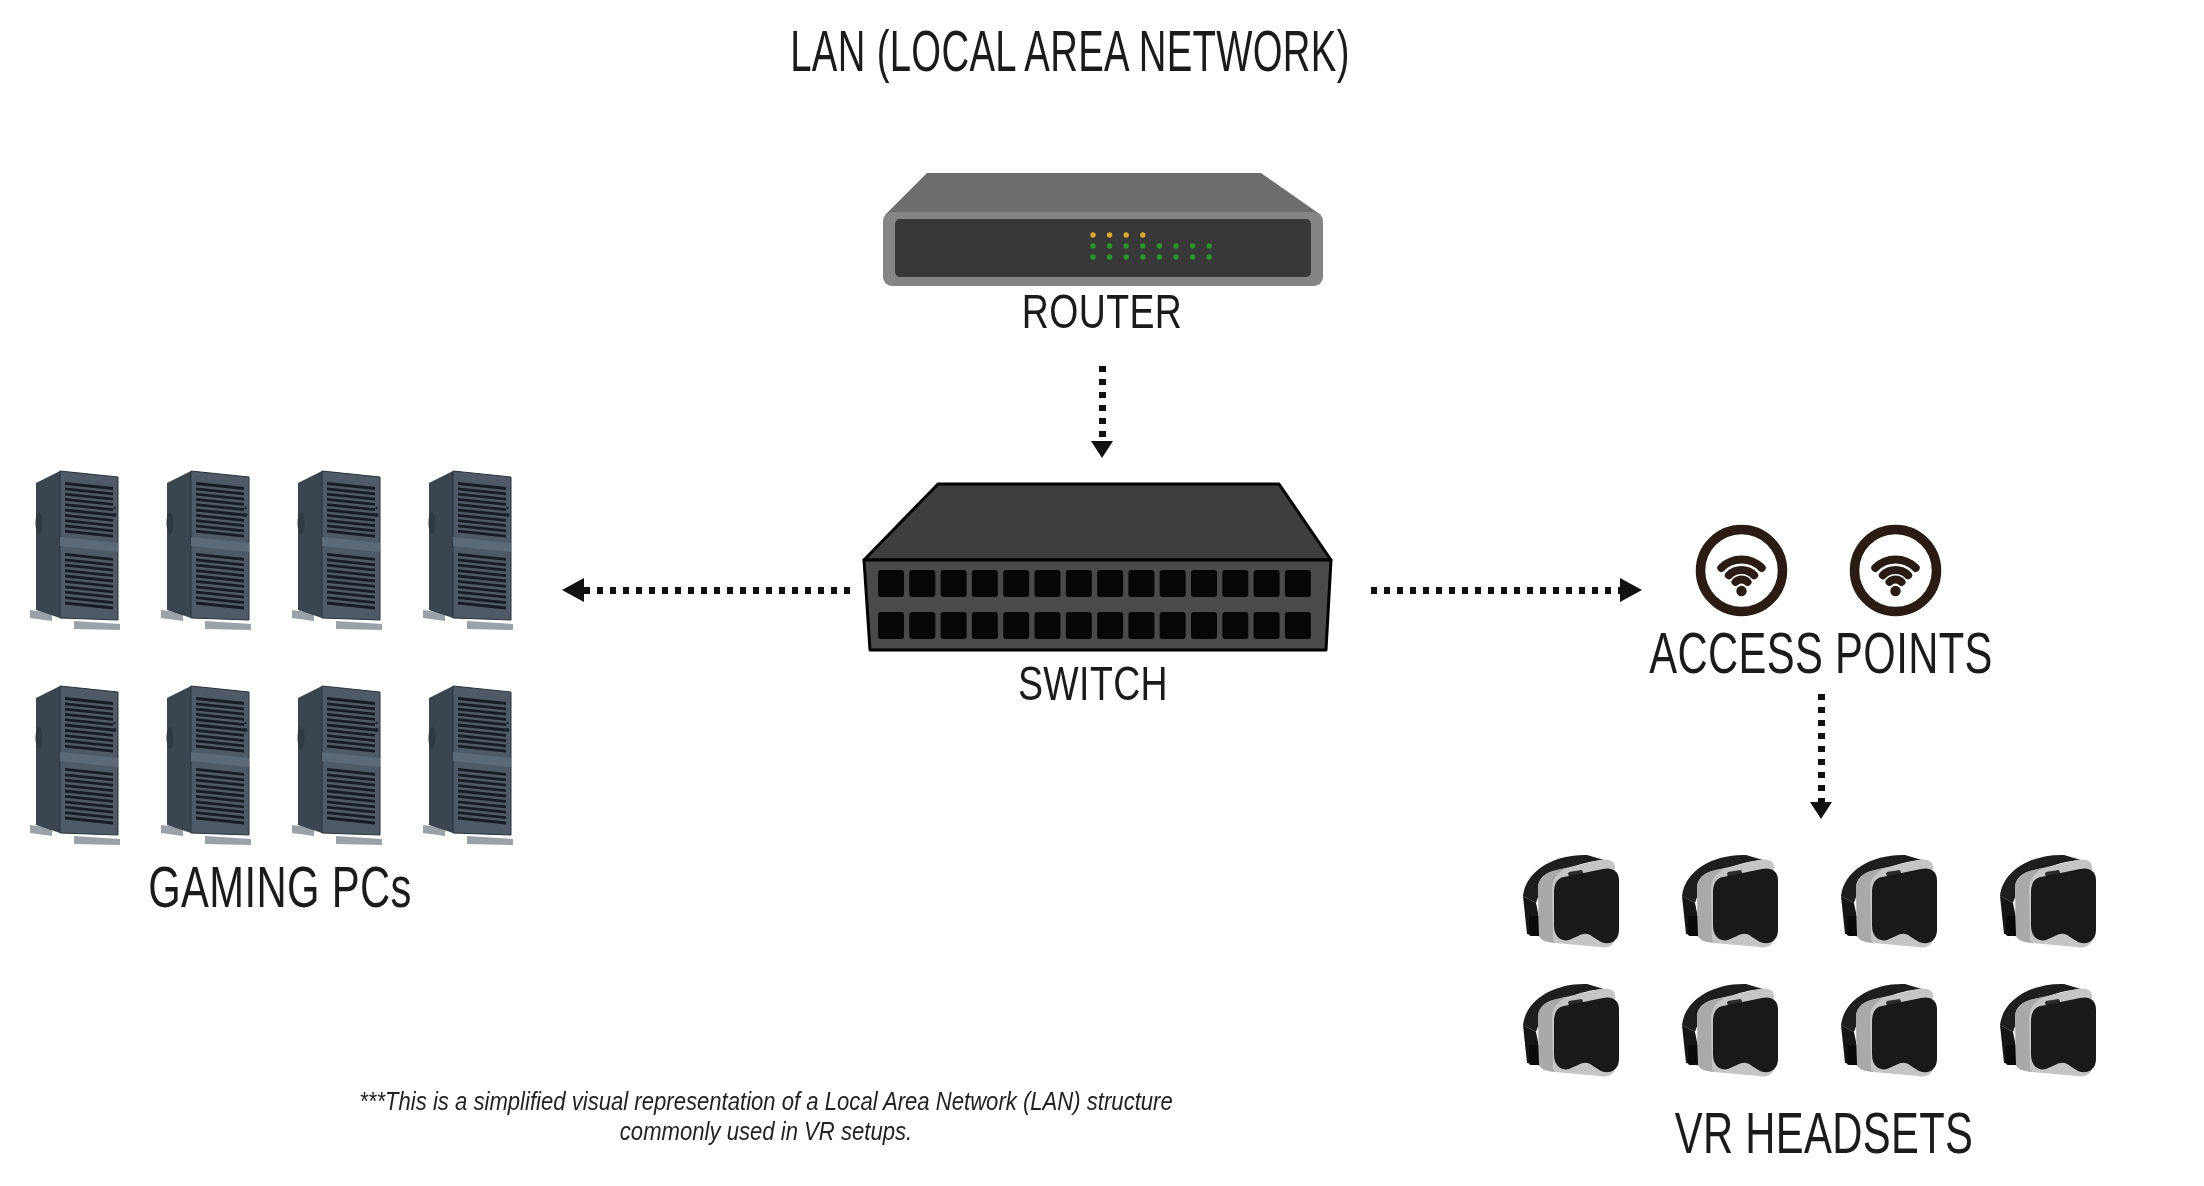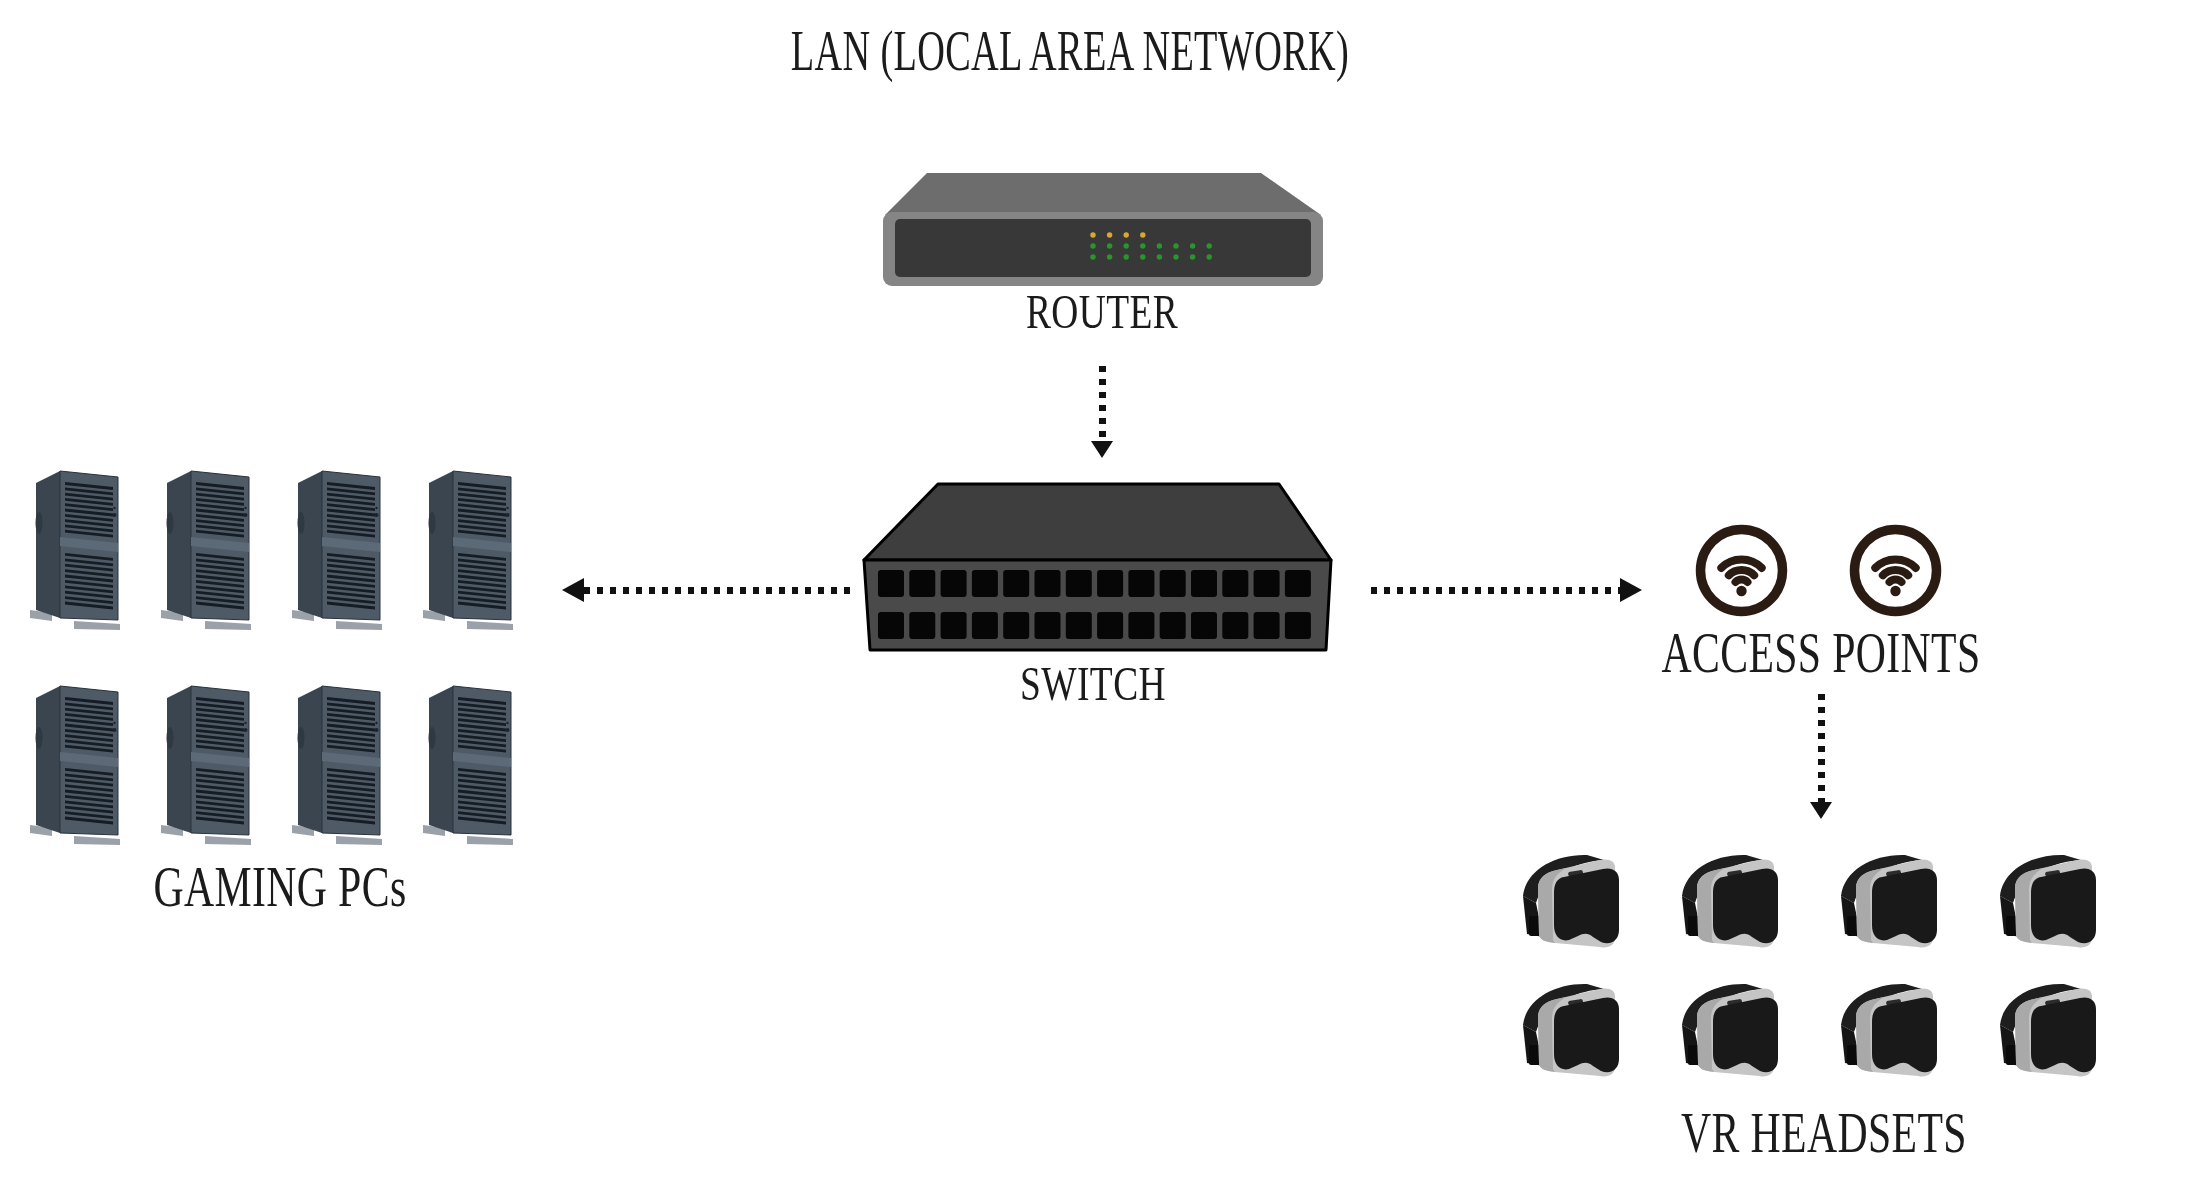--- a/index.html
+++ b/index.html
@@ -1,21 +1,21 @@
 <!DOCTYPE html>
 <html><head>
 <meta charset="utf-8">
 <style>
   html,body{margin:0;padding:0;background:#ffffff;}
   .canvas{
     position:relative;
     width:2204px;height:1186px;
     background:#ffffff;
     overflow:hidden;
-    font-family:Liberation Serif, serif;
+    font-family:Liberation Sans, sans-serif;
   }
   .lbl{
     position:absolute;
     white-space:nowrap;
     color:#1b1b1b;
     transform-origin:center top;
     line-height:1;
     letter-spacing:0.5px;
   }
   .lbl-title{font-size:58px; transform:translateX(-50%) scaleX(0.66);}
@@ -509,14 +509,18 @@
     <polygon points="13,50 26,57 33,91 17,88" fill="#151515"></polygon>
     <rect x="19" y="70" width="15" height="20" rx="2" fill="#0a0a0a"></rect>
     <path d="M29 88 L28 42 C28 32 36 26 47 24 L90 14 C99 12 105 15 105 21 L105 92 C105 99 98 103 90 101 L45 97 C36 96 29 94 29 88 Z" fill="#c5c5c5"></path>
     <path d="M29 88 L28 42 C28 32 36 26 47 24 L56 22 C46 28 42 34 42 44 L43 94 L45 97 C36 96 29 94 29 88 Z" fill="#a9a9a9"></path>
     <rect x="58" y="25" width="15" height="5" rx="2.5" fill="#2b2b2b" transform="rotate(-9 65 27)"></rect>
     <path d="M54 31 C47 32 44 38 44 47 L44 79 C44 90 50 96 59 94 L68 90 C74 87 78 87 83 91 L91 96 C101 100 109 94 109 84 L109 34 C109 25 102 21 93 23 Z" fill="#191919"></path>
   </svg>
 </div>
   <div class="lbl lbl-big" style="left:1824px;top:1104px;">VR HEADSETS</div>
 
+  <div class="footnote">
+    <div class="fline">***This is a simplified visual representation of a Local Area Network (LAN) structure</div>
+    <div class="fline">commonly used in VR setups.</div>
+  </div>
 
 </div>
 
 </body></html>

